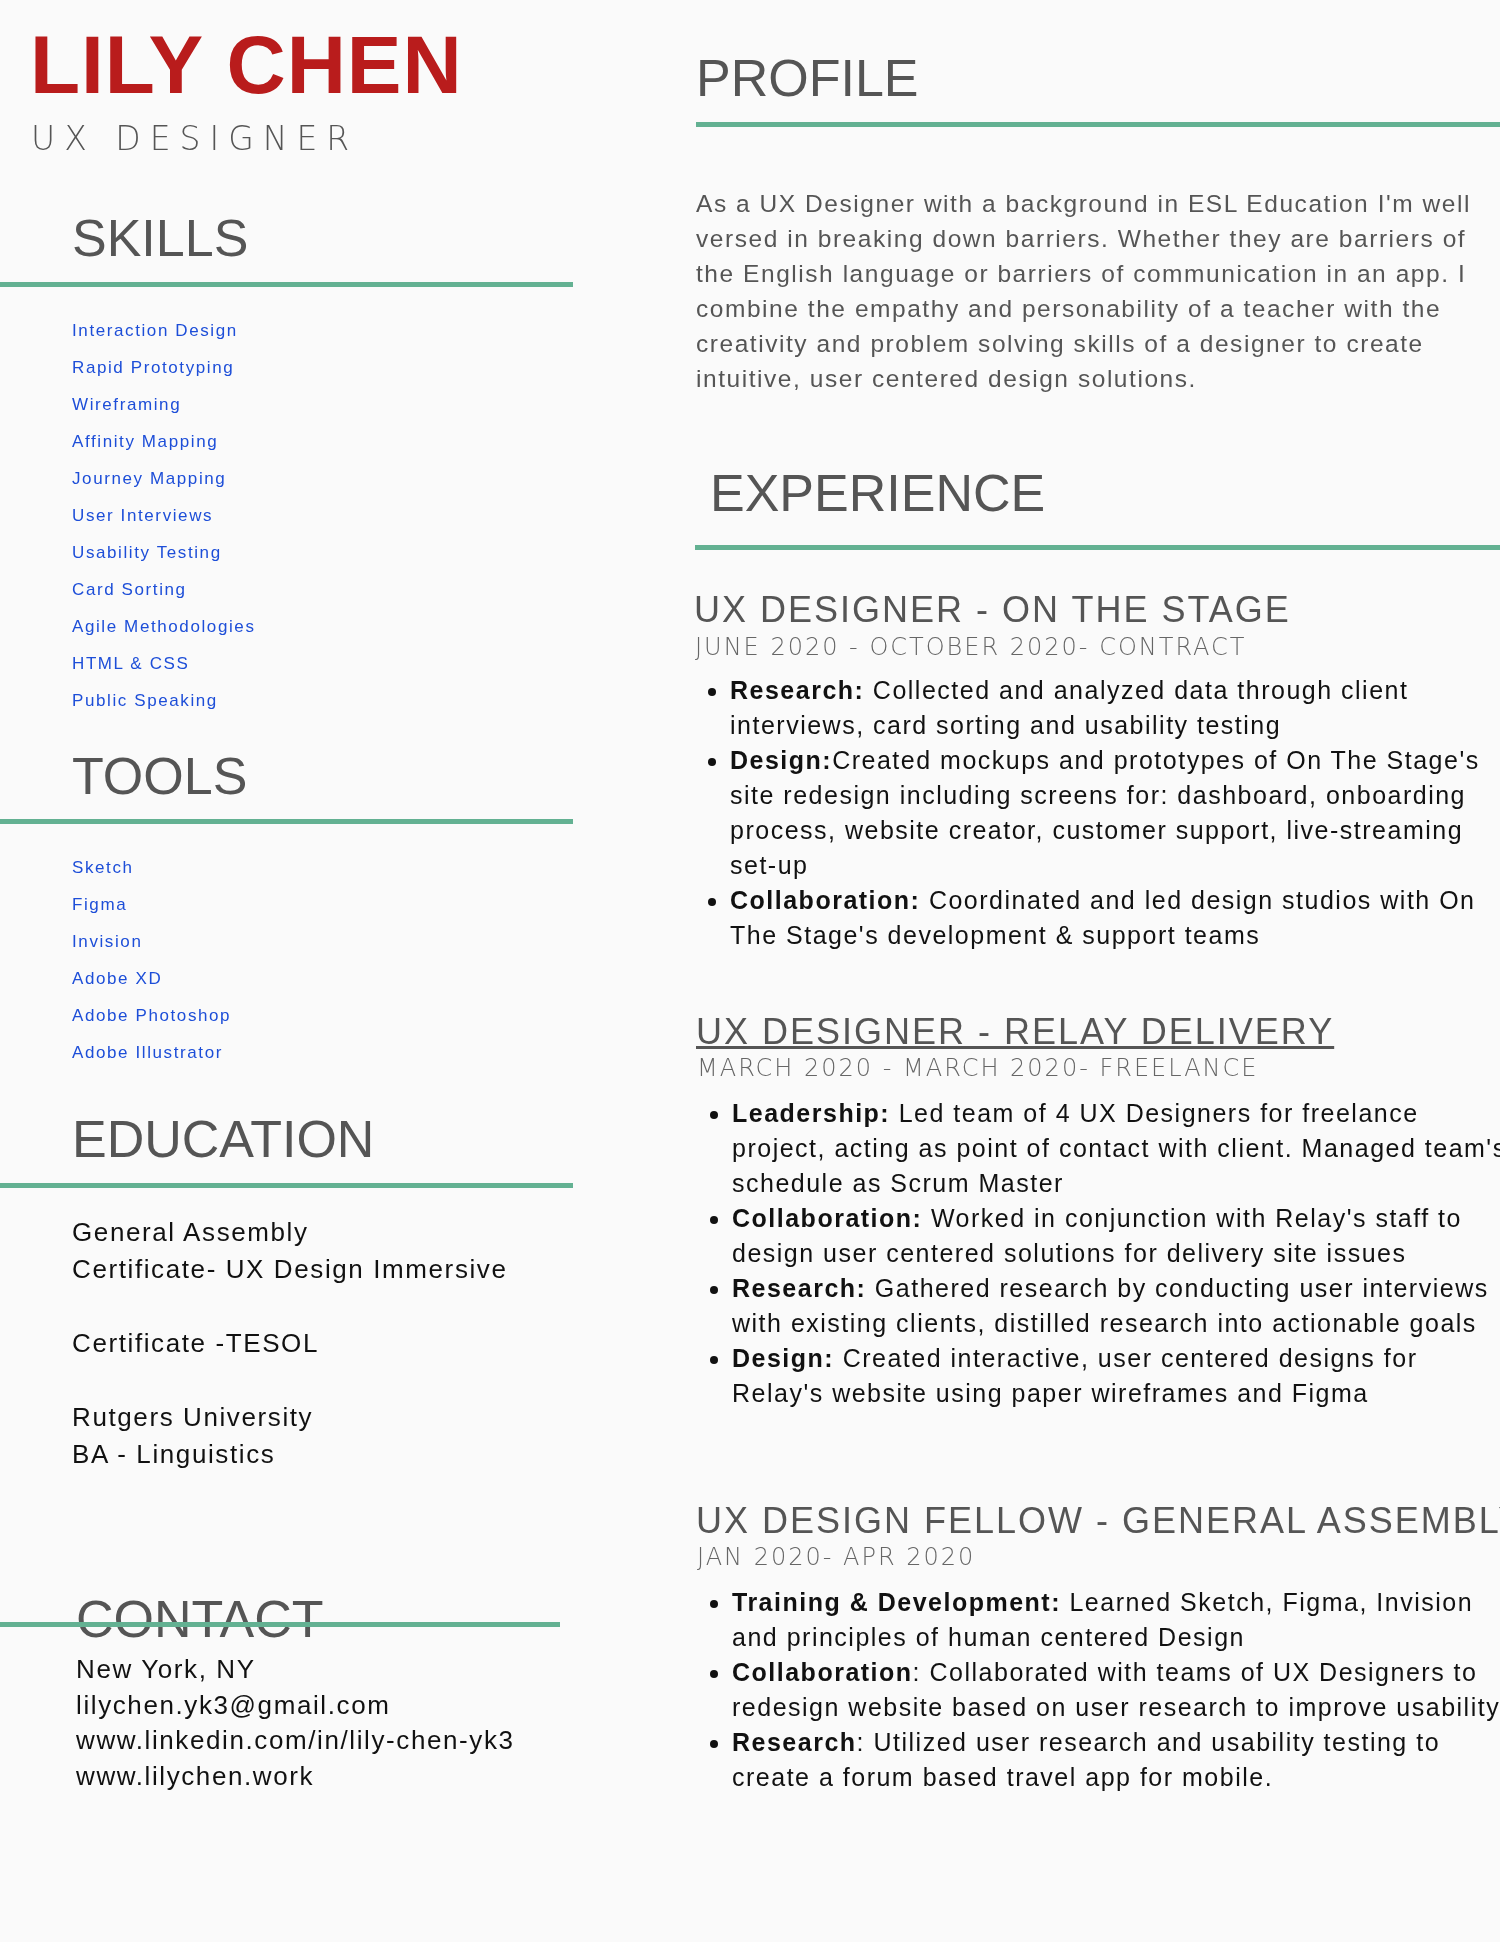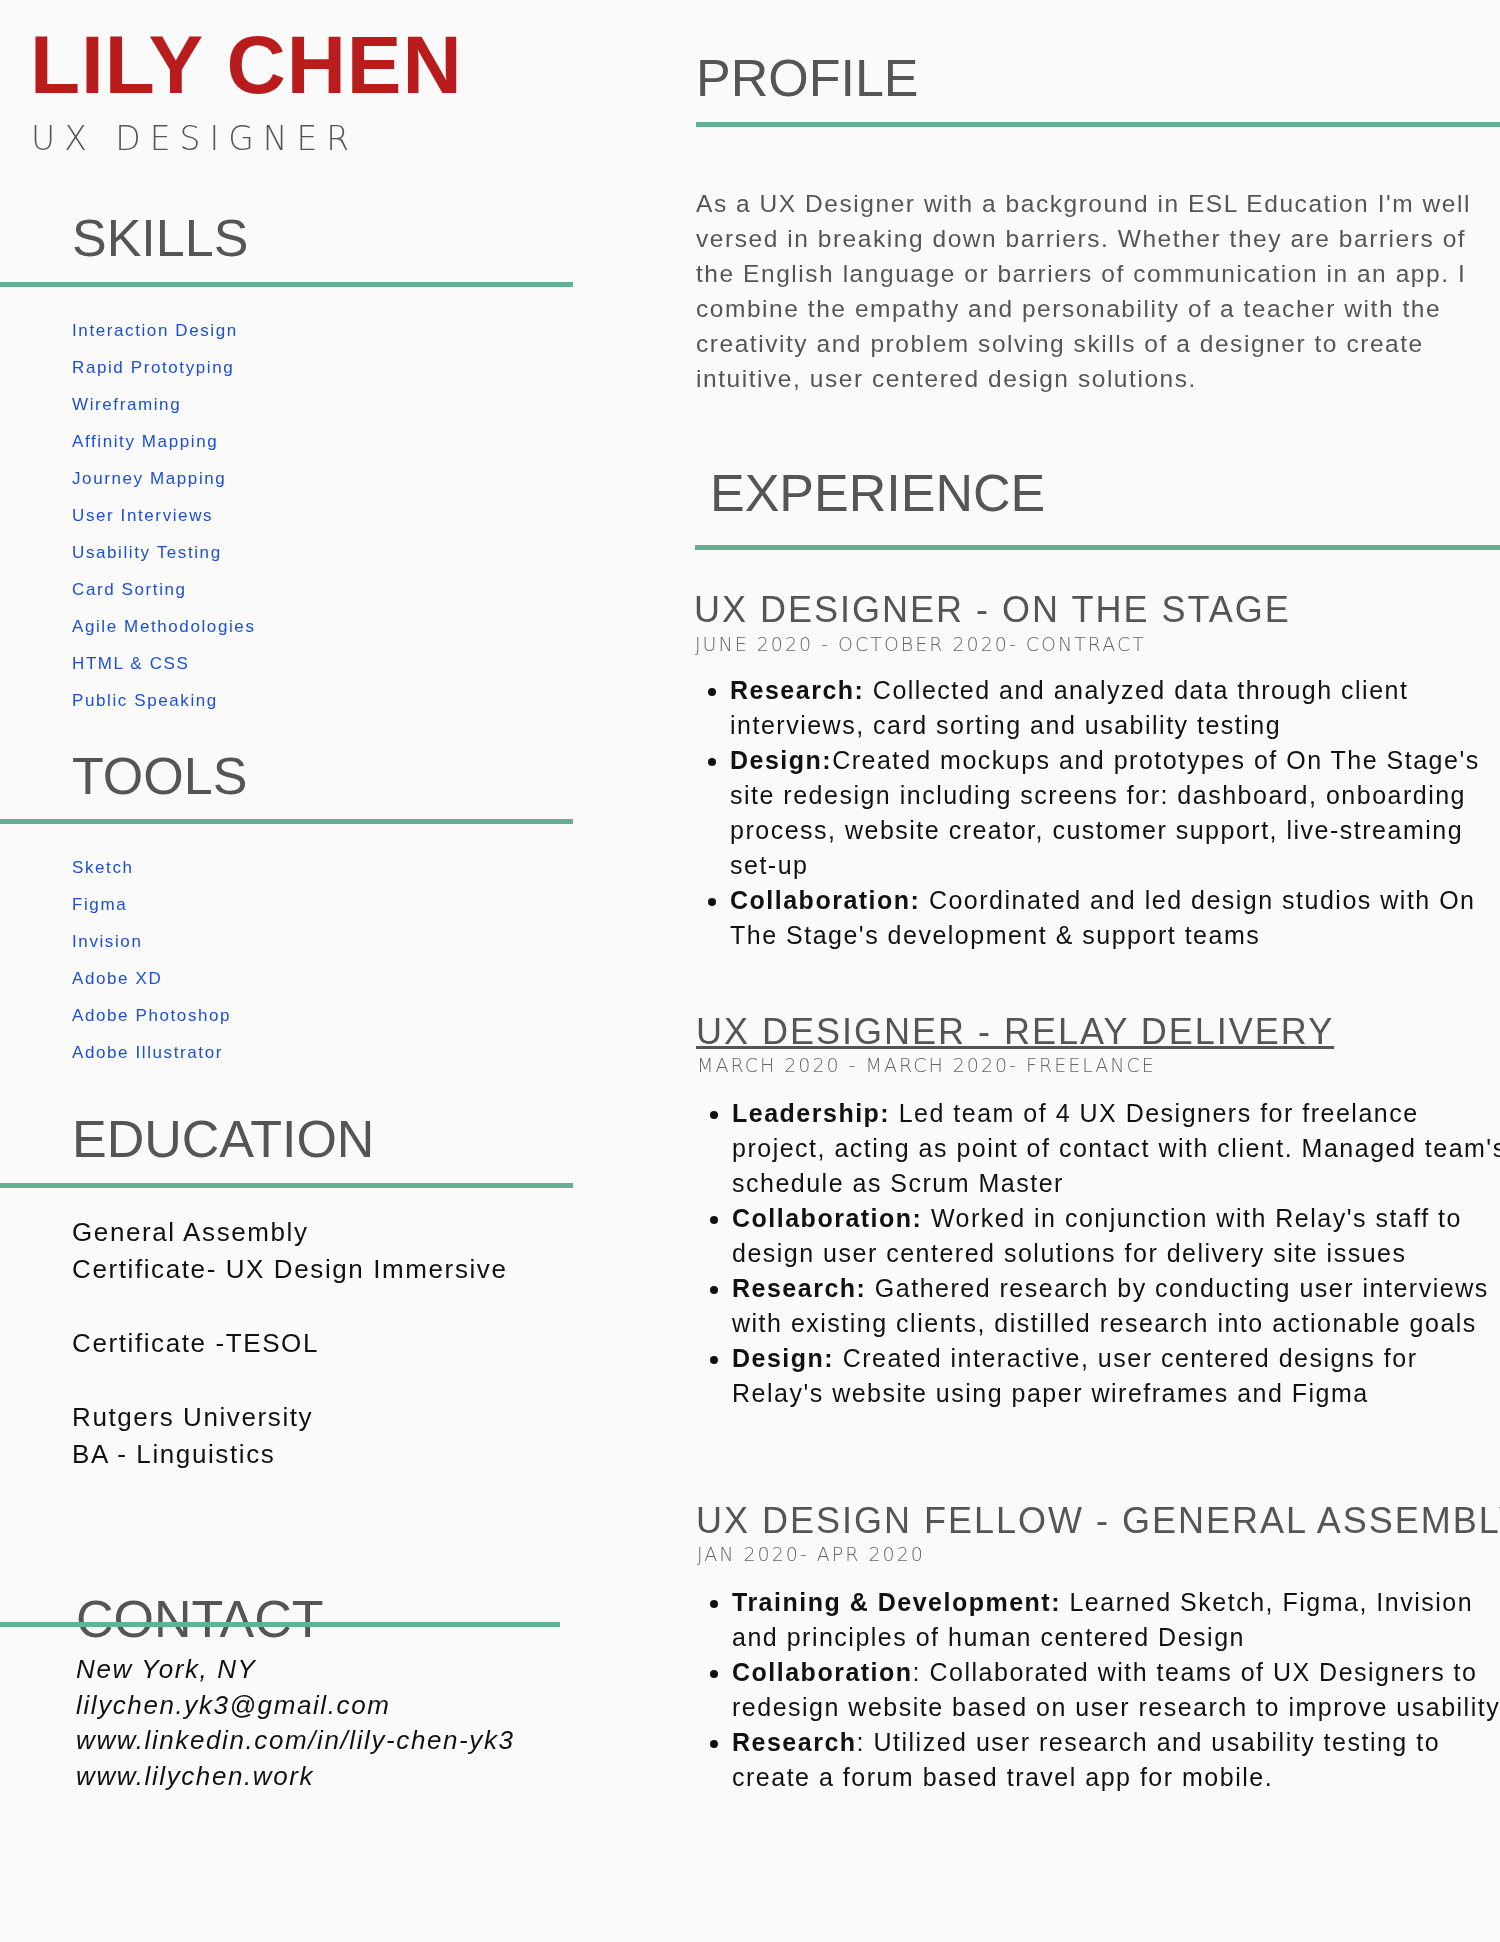--- a/index.html
+++ b/index.html
@@ -7,24 +7,24 @@
          font-family:"Liberation Sans", sans-serif; color:#555; }
   .abs { position:absolute; }
   .name { left:30px; top:24px; font-size:82px; color:#b91c1c; letter-spacing:1px; line-height:1; white-space:nowrap;font-weight:bold; }
   .role { left:31px; top:122px; font-size:33px; letter-spacing:9px; color:#555; font-family:"DejaVu Sans", sans-serif; font-weight:300; line-height:1; white-space:nowrap; }
   .sec-title { font-size:52px; color:#555; line-height:1; white-space:nowrap; }
   .rule { background:#63b192; height:5px; }
   .list { font-size:17px; letter-spacing:1.6px; color:#1d4ed8; line-height:37px; }
   .list div { white-space:nowrap; }
   .edu { font-size:26px; letter-spacing:1.6px; color:#111; line-height:37px; }
   .edu .entry { margin-bottom:37px; }
-  .contact { font-size:26px; letter-spacing:1.6px; color:#111; line-height:35.5px;font-style:italic; }
+  .contact { font-size:26px; letter-spacing:1.6px; color:#111; line-height:35.5px; }
   .profile-text { left:696px; top:186px; width:800px; font-size:24.5px; letter-spacing:1.55px; line-height:35px; color:#555; }
   .job-title { font-size:36px; letter-spacing:2px; color:#555; line-height:1; white-space:nowrap; }
-  .job-date { font-size:19px; letter-spacing:2px; color:#666; line-height:1; white-space:nowrap; font-family:"DejaVu Sans", sans-serif; font-weight:300; }
+  .job-date { font-size:24px; letter-spacing:2px; color:#666; line-height:1; white-space:nowrap; font-family:"DejaVu Sans", sans-serif; font-weight:300; }
   ul.bullets { margin:0; padding:0 0 0 34px; font-size:25px; letter-spacing:1.5px; line-height:35px; color:#111; width:780px; }
   ul.bullets li { padding-left:0; }
   ul.bullets b { font-weight:bold; }
 </style>
 </head>
 <body>
 
 <div class="abs name">LILY CHEN</div>
 <div class="abs role">UX DESIGNER</div>
 

